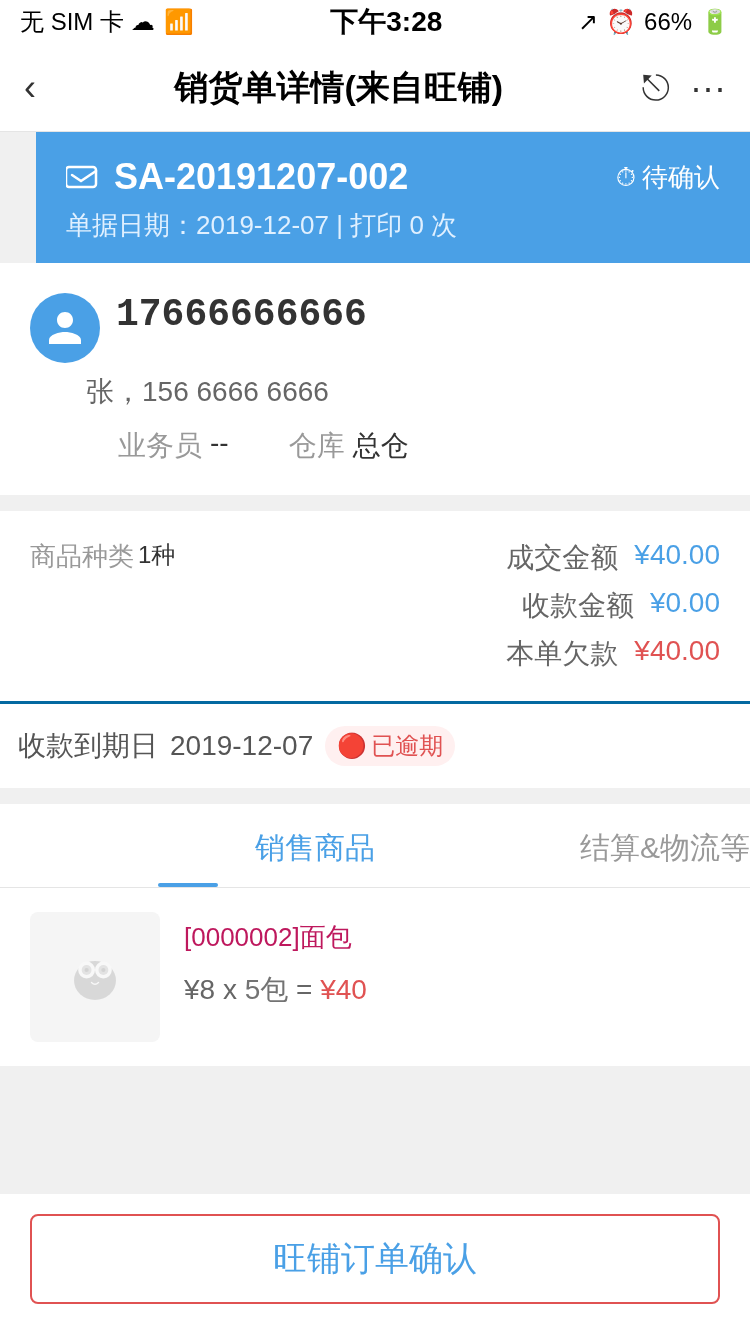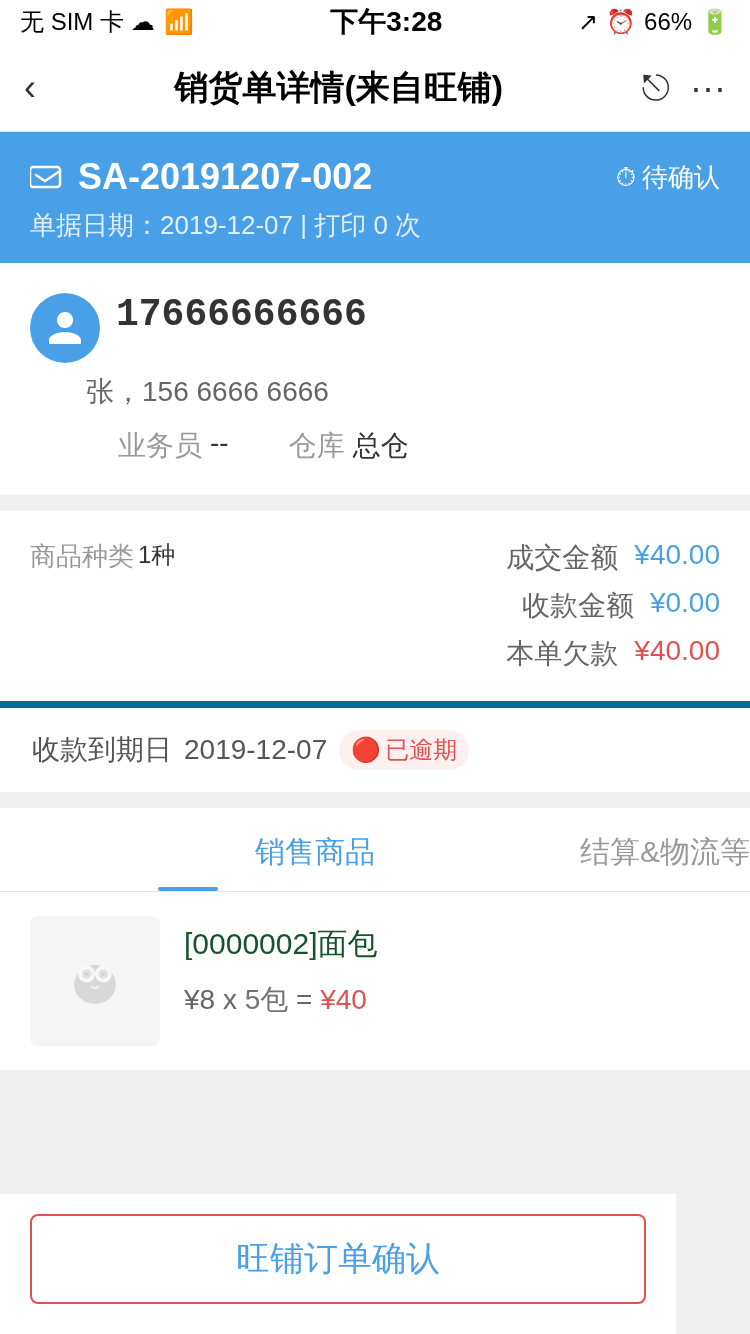--- a/index.html
+++ b/index.html
@@ -50,20 +50,21 @@
     }
     .nav-icon {
       font-size: 36px;
       color: #333;
     }
 
     
     .order-header {
       background: #4aa0e6;
       padding: 24px 30px 20px;
+      margin-left: 36px;
     }
     .order-id-row {
       display: flex;
       justify-content: space-between;
       align-items: center;
       margin-bottom: 10px;
     }
     .order-id {
       font-size: 36px;
       font-weight: 700;
@@ -166,27 +167,27 @@
       align-items: flex-start;
       font-size: 28px;
     }
     .amount-label { color: #666; }
     .amount-value-blue { color: #4aa0e6; }
     .amount-value-red { color: #e05252; }
 
     
     .due-date-card {
       background: #fff;
-      padding: 22px 32px;
+      padding: 22px 18px;
       font-size: 28px;
       color: #555;
       display: flex;
       align-items: center;
       gap: 12px;
-      border-top: 7px solid #0369a1;
+      border-top: 3px solid #0369a1;
     }
     .overdue-badge {
       background: #fff0f0;
       color: #e05252;
       font-size: 24px;
       padding: 4px 12px;
       border-radius: 20px;
       display: flex;
       align-items: center;
       gap: 4px;
@@ -248,22 +249,22 @@
       height: 70px;
       opacity: 0.3;
     }
     .product-info {
       display: flex;
       flex-direction: column;
       gap: 16px;
       padding-top: 8px;
     }
     .product-name {
-      font-size: 30px;
-      color: #14532d;
+      font-size: 26px;
+      color: #be185d;
       font-weight: 500;
     }
     .product-price {
       font-size: 28px;
       color: #666;
     }
     .product-price .highlight-blue { color: #737373; }
     .product-price .highlight-red { color: #e05252; }
 
     
@@ -271,21 +272,21 @@
       flex: 1;
       min-height: 260px;
       background: #f0f0f0;
     }
 
     
     .bottom-area {
       position: fixed;
       bottom: 0;
       left: 0;
-      width: 676px;
+      width: 750px;
       background: #fff;
       padding: 20px 30px 30px;
       margin-top: 44px;
     }
     .confirm-btn {
       width: 100%;
       height: 90px;
       border: 2px solid #e05252;
       background: #fff;
       color: #4aa0e6;

